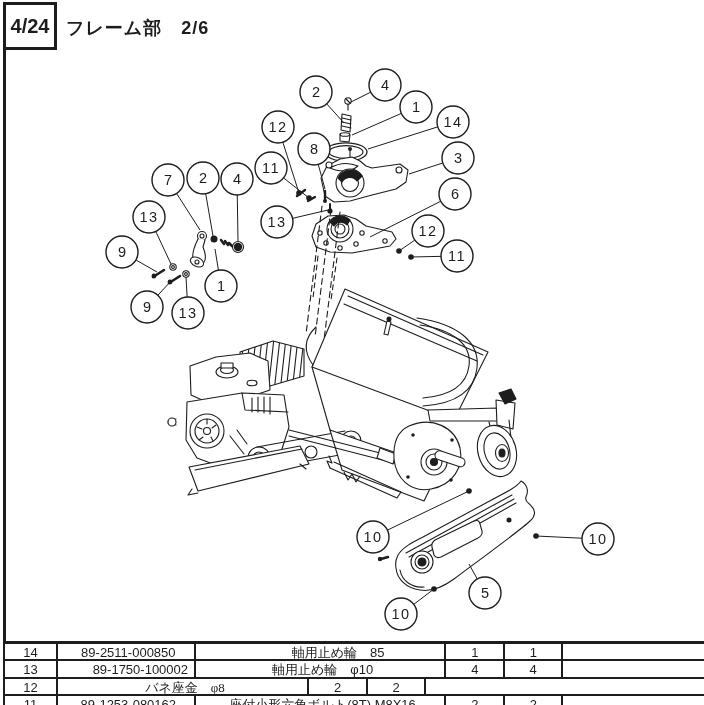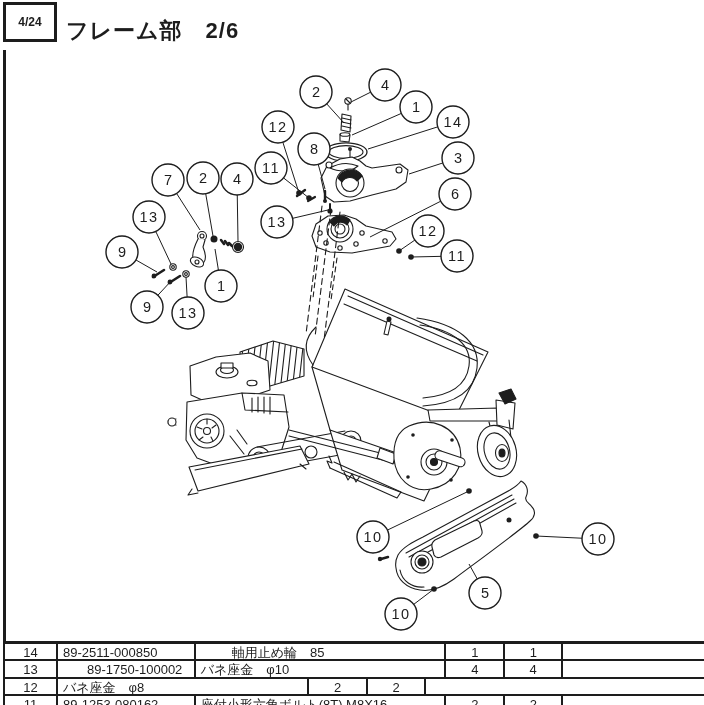--- a/index.html
+++ b/index.html
@@ -3,46 +3,46 @@
 <meta charset="utf-8">
 <style>
   html,body{margin:0;padding:0;}
   body{
     width:704px;height:705px;position:relative;overflow:hidden;
     background:#ffffff;color:#1d1d1d;
     font-family:"Liberation Sans","DejaVu Sans",sans-serif;
   }
   
   .page-box{
-    position:absolute;left:3px;top:2px;width:54px;height:40px;
+    position:absolute;left:3px;top:2px;width:54px;height:48px;
     border:3px solid #1d1d1d;box-sizing:border-box;
     display:flex;align-items:center;justify-content:center;
-    font-size:12px;font-weight:bold;letter-spacing:0px;
+    font-size:20px;font-weight:bold;letter-spacing:0px;
   }
   .page-title{
     position:absolute;left:66px;top:16px;
-    font-size:22px;font-weight:bold;letter-spacing:1px;
+    font-size:18px;font-weight:bold;letter-spacing:1px;
   }
   .left-rule{
     position:absolute;left:3px;top:50px;width:2.5px;height:591px;
     background:#1d1d1d;
   }
   
   #diagram{position:absolute;left:0;top:0;width:704px;height:705px;}
   
   .parts-table{
     position:absolute;left:3px;top:641px;width:701px;height:64px;
     border-top:3px solid #1d1d1d;border-left:2.5px solid #1d1d1d;
     box-sizing:border-box;overflow:hidden;background:#fff;
   }
   .trow{display:flex;height:17.4px;box-sizing:border-box;border-bottom:2px solid #1d1d1d;}
   .tcell{
     box-sizing:border-box;border-right:2px solid #1d1d1d;
     font-size:13px;line-height:15px;padding-top:1px;
-    white-space:nowrap;overflow:hidden;
+    white-space:nowrap;overflow:hidden;text-align:center;
   }
   .tcell.center{text-align:center;}
   .tcell.left{padding-left:5px;}
   .tcell.last{border-right:none;}
 </style>
 </head>
 <body>
 
 <div class="page-box">
   <span>4/24</span>
@@ -310,28 +310,28 @@
       <div class="tcell center" style="width: 53px;">14</div>
       <div class="tcell left" style="width: 138px;">89-2511-000850</div>
       <div class="tcell left" style="width: 251px; padding-left: 36px;">軸用止め輪　85</div>
       <div class="tcell center" style="width: 59px;">1</div>
       <div class="tcell center" style="width: 58px;">1</div>
       <div class="tcell left last" style="width: 141px;"></div>
     </div>
     <div class="trow">
       <div class="tcell center" style="width: 53px;">13</div>
       <div class="tcell left" style="width: 138px; padding-left: 29px;">89-1750-100002</div>
-      <div class="tcell left" style="width: 251px;">バネ座金　φ10</div>
+      <div class="tcell left" style="width: 251px;">軸用止め輪　φ10</div>
       <div class="tcell center" style="width: 59px;">4</div>
       <div class="tcell center" style="width: 58px;">4</div>
       <div class="tcell left last" style="width: 141px;"></div>
     </div>
     <div class="trow">
       <div class="tcell center" style="width: 53px;">12</div>
-      <div class="tcell left" style="width: 251px;">バネ座金　φ8</div>
+      <div class="tcell left" style="width: 251px; font-family: Liberation Serif, serif;">バネ座金　φ8</div>
       <div class="tcell center" style="width: 59px;">2</div>
       <div class="tcell center" style="width: 58px;">2</div>
       <div class="tcell left last" style="width: 141px;"></div>
     </div>
     <div class="trow">
       <div class="tcell center" style="width: 53px;">11</div>
       <div class="tcell left" style="width: 138px;">89-1253-080162</div>
       <div class="tcell left" style="width: 251px;">座付小形六角ボルト(8T) M8X16</div>
       <div class="tcell center" style="width: 59px;">2</div>
       <div class="tcell center" style="width: 58px;">2</div>

